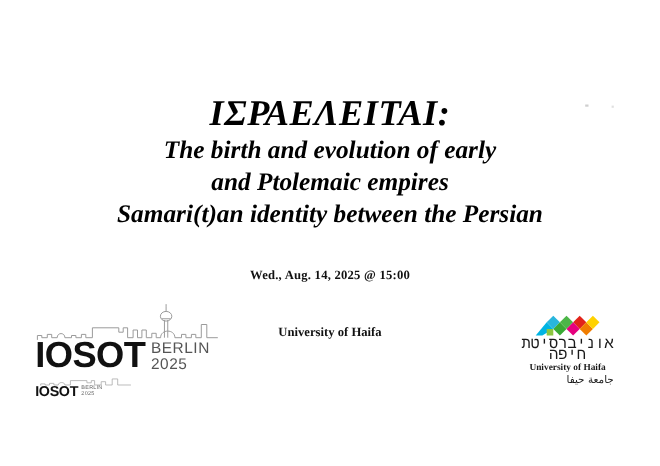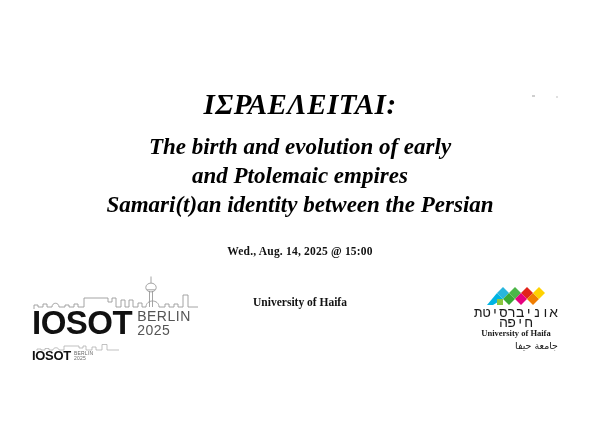--- a/index.html
+++ b/index.html
@@ -27,33 +27,33 @@
     position: absolute;
     left: 0;
     right: 0;
     top: 88px;
     text-align: center;
   }
   .title-main {
     font-family: "Liberation Serif", serif;
     font-weight: bold;
     font-style: italic;
-    font-size: 29px;
+    font-size: 33px;
     line-height: 32px;
     letter-spacing: 0.5px;
     color: #000;
   }
   .title-sub {
     font-family: "Liberation Serif", serif;
     font-weight: bold;
     font-style: italic;
     font-size: 23px;
     line-height: 29px;
     color: #000;
-    margin-top: 12px;
+    margin-top: 2px;
   }
   .title-sub .ln {
     display: block;
     white-space: nowrap;
   }
 
   
   .date-line {
     position: absolute;
     left: 0;

